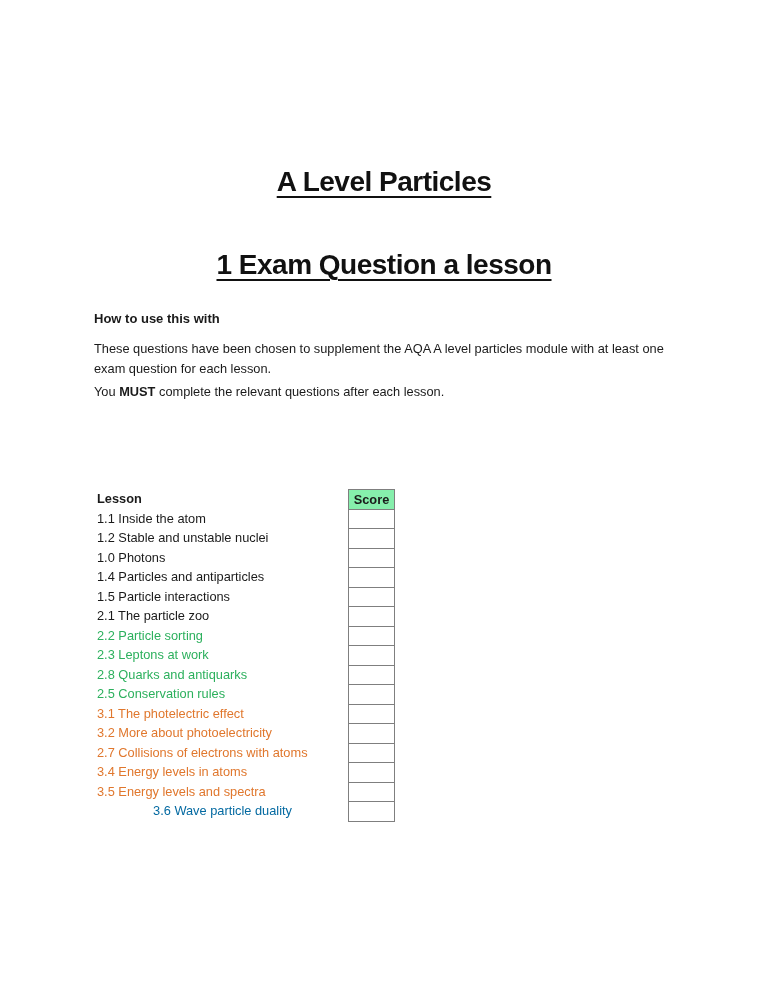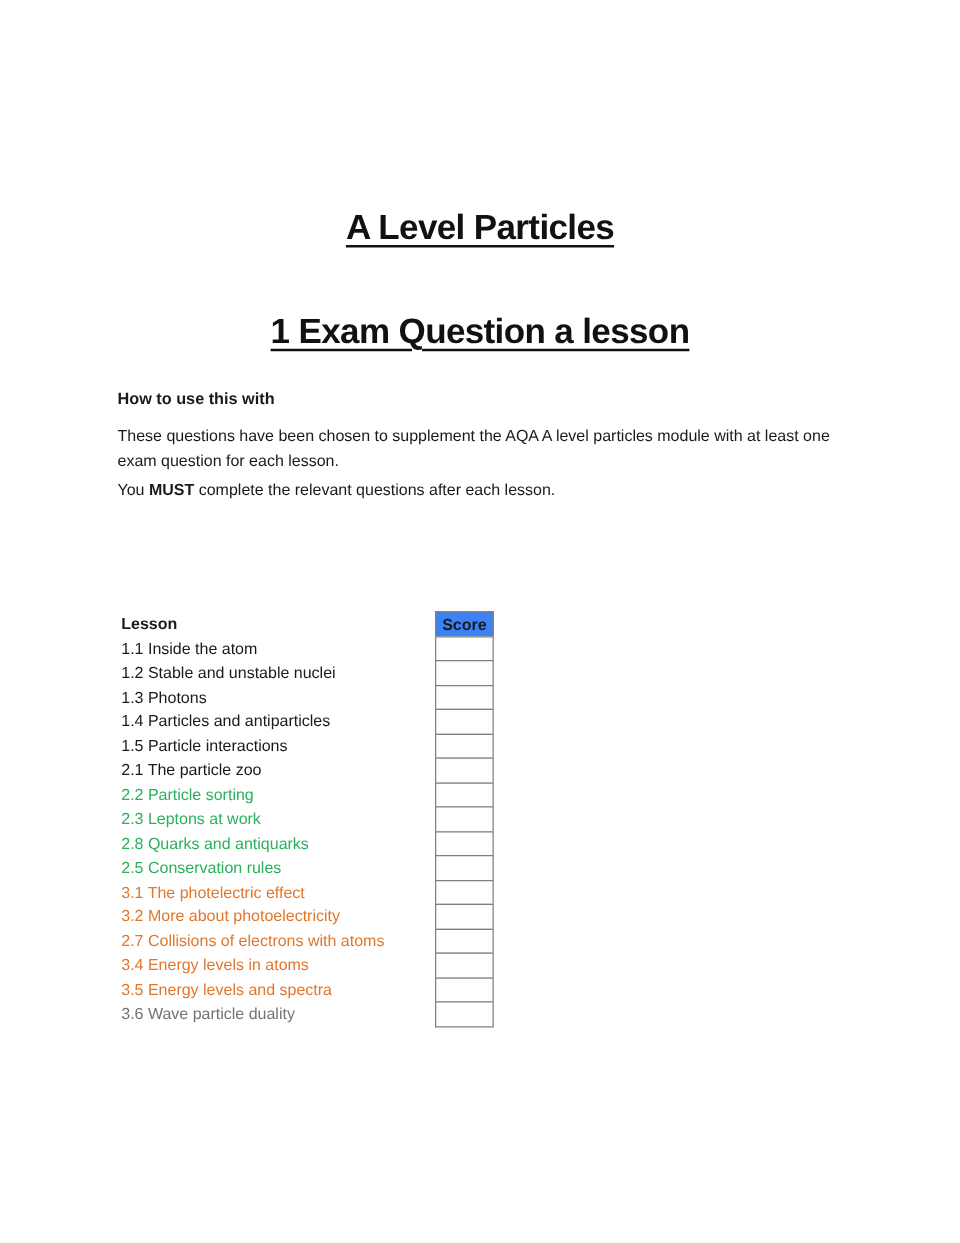--- a/index.html
+++ b/index.html
@@ -69,21 +69,21 @@
     line-height:19.5px;
     white-space:nowrap;
   }
   .score-col{
     width:47px;
   }
   .score-header{
     height:20.5px;
     line-height:19.5px;
     border:1px solid var(--border);
-    background:#3b82f6;
+    background:#86efac;
     font-size:12.8px;
     font-weight:700;
     text-align:center;
   }
   .score-cell{
     height:20.5px;
     margin-top:-1px;
     border:1px solid var(--border);
     background:#ffffff;
     font-size:12.8px;
@@ -105,34 +105,34 @@
   <p class="para p1">These questions have been chosen to supplement the AQA A level particles module with at least one exam question for each lesson.</p>
 
   <p class="para p2"><span>You </span><b>MUST</b><span> complete the relevant questions after each lesson.</span></p>
 
   <div class="table-area">
     <div class="lesson-col">
       <div class="lesson-header">Lesson</div>
 
     <div class="lesson-row" style="color: rgb(26, 26, 26);">1.1 Inside the atom</div>
         <div class="lesson-row" style="color: rgb(26, 26, 26);">1.2 Stable and unstable nuclei</div>
-        <div class="lesson-row" style="color: rgb(26, 26, 26);">1.3 Photons</div>
+        <div class="lesson-row" style="color: rgb(26, 26, 26);">1.0 Photons</div>
         <div class="lesson-row" style="color: rgb(26, 26, 26);">1.4 Particles and antiparticles</div>
         <div class="lesson-row" style="color: rgb(26, 26, 26);">1.5 Particle interactions</div>
         <div class="lesson-row" style="color: rgb(26, 26, 26);">2.1 The particle zoo</div>
         <div class="lesson-row" style="color: rgb(44, 176, 93);">2.2 Particle sorting</div>
         <div class="lesson-row" style="color: rgb(44, 176, 93);">2.3 Leptons at work</div>
         <div class="lesson-row" style="color: rgb(44, 176, 93);">2.8 Quarks and antiquarks</div>
         <div class="lesson-row" style="color: rgb(44, 176, 93);">2.5 Conservation rules</div>
         <div class="lesson-row" style="color: rgb(224, 119, 45);">3.1 The photelectric effect</div>
         <div class="lesson-row" style="color: rgb(224, 119, 45);">3.2 More about photoelectricity</div>
         <div class="lesson-row" style="color: rgb(224, 119, 45);">2.7 Collisions of electrons with atoms</div>
         <div class="lesson-row" style="color: rgb(224, 119, 45);">3.4 Energy levels in atoms</div>
         <div class="lesson-row" style="color: rgb(224, 119, 45);">3.5 Energy levels and spectra</div>
-        <div class="lesson-row" style="color: #737373;">3.6 Wave particle duality</div>
+        <div class="lesson-row" style="color: #0369a1; text-align: center;">3.6 Wave particle duality</div>
       </div>
     <div class="score-col">
       <div class="score-header">Score</div>
 
     <div class="score-cell"></div>
         <div class="score-cell"></div>
         <div class="score-cell"></div>
         <div class="score-cell"></div>
         <div class="score-cell"></div>
         <div class="score-cell"></div>

